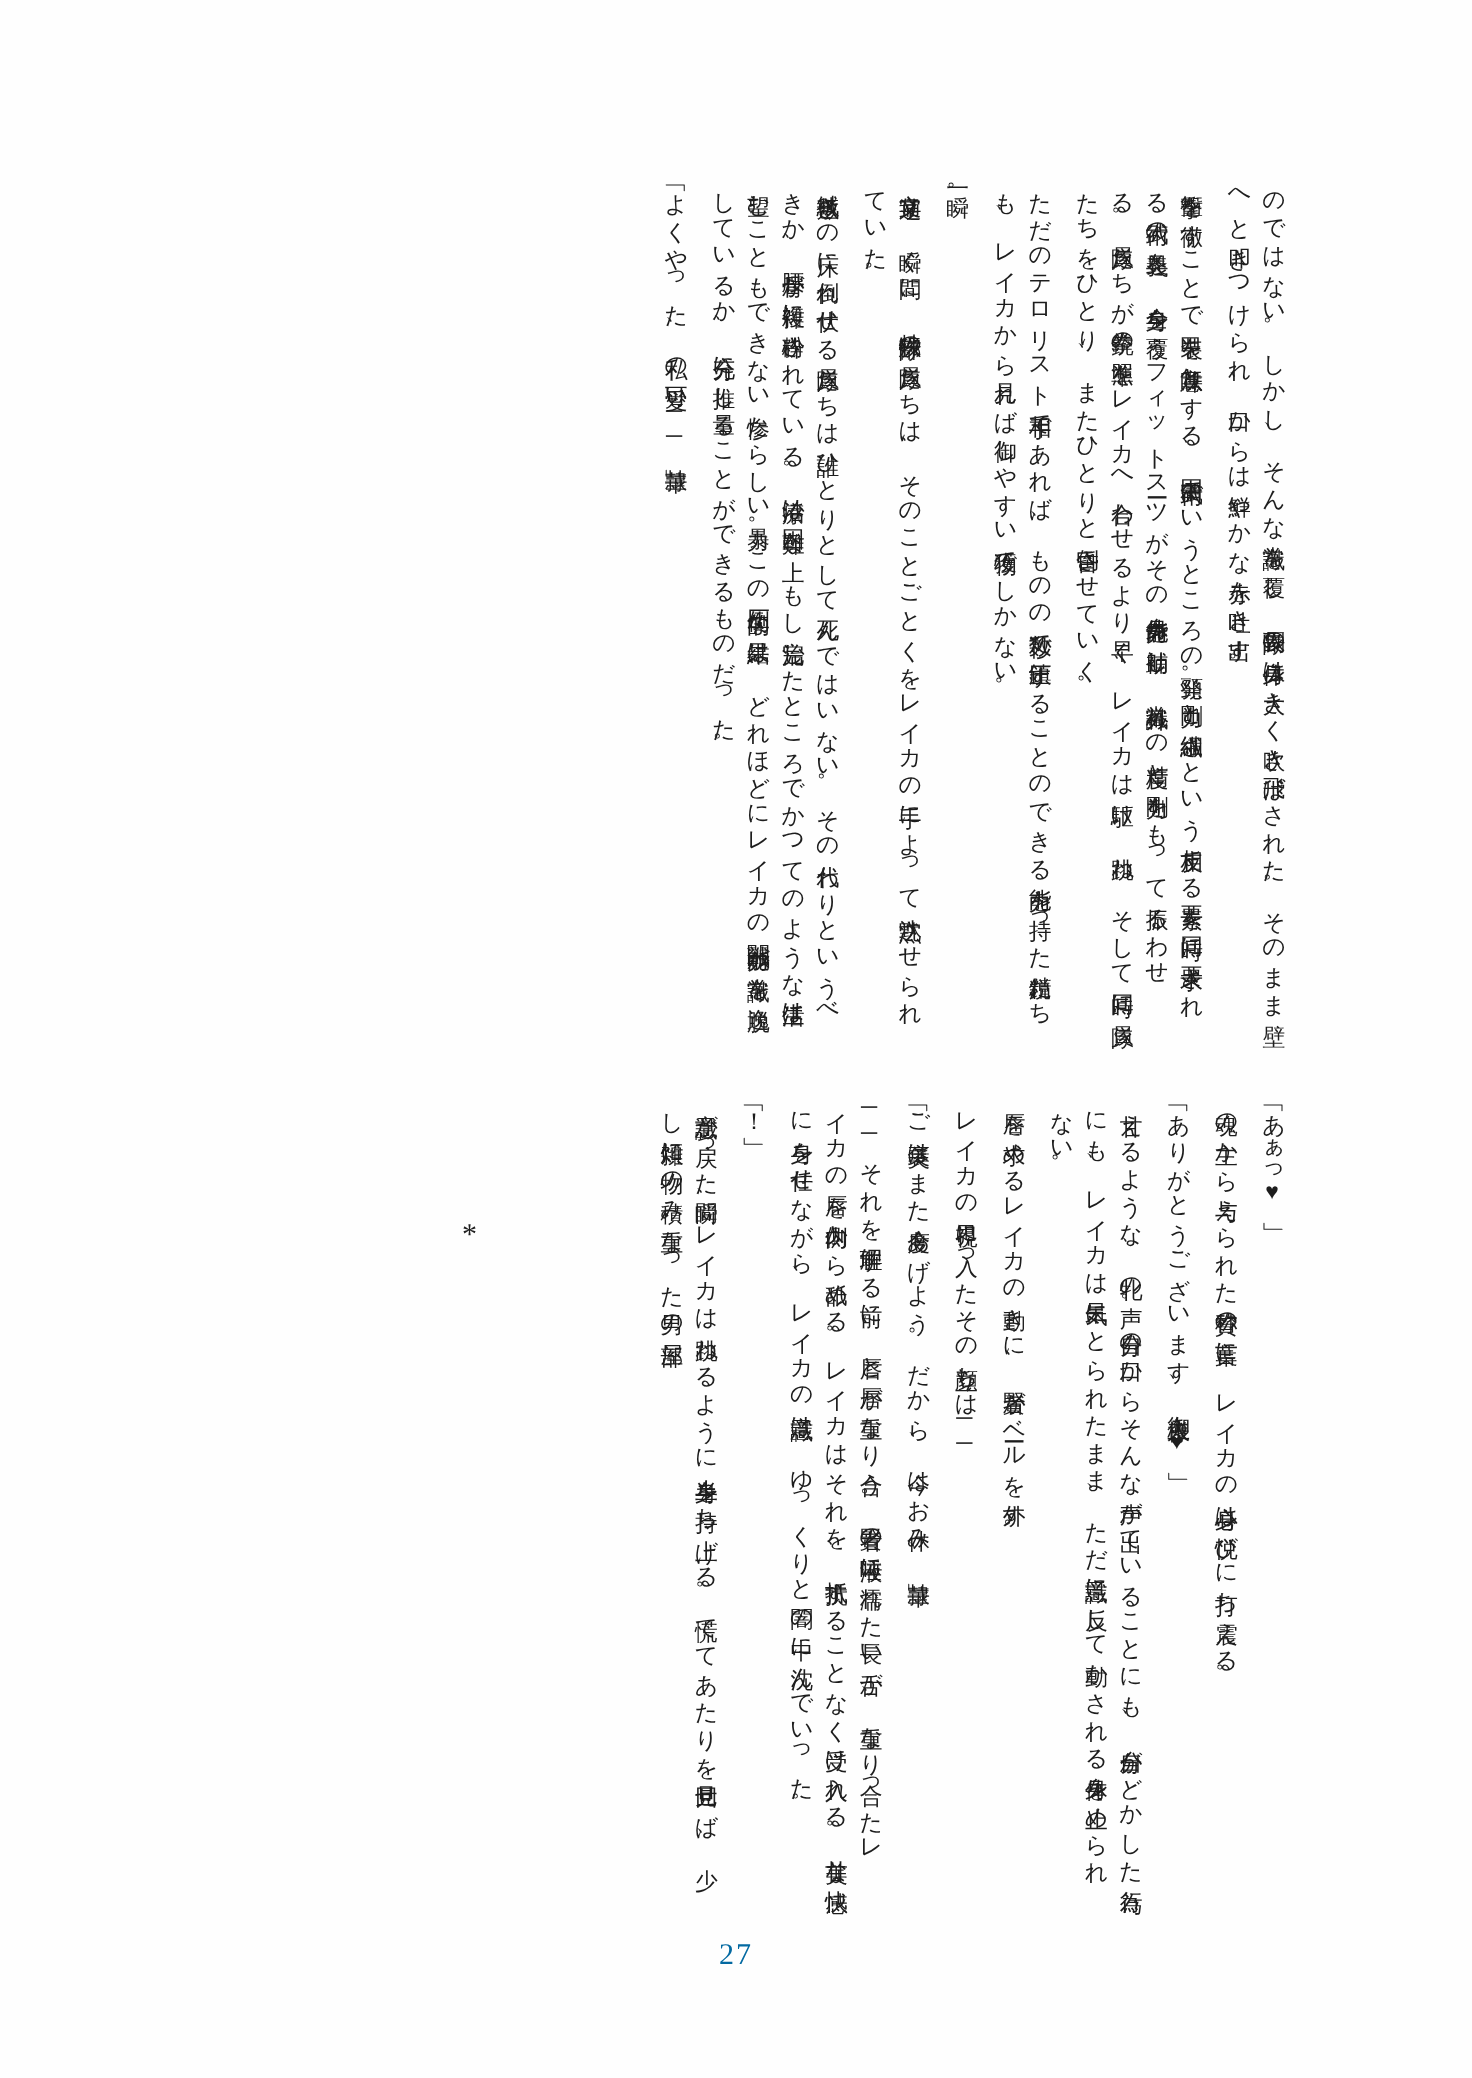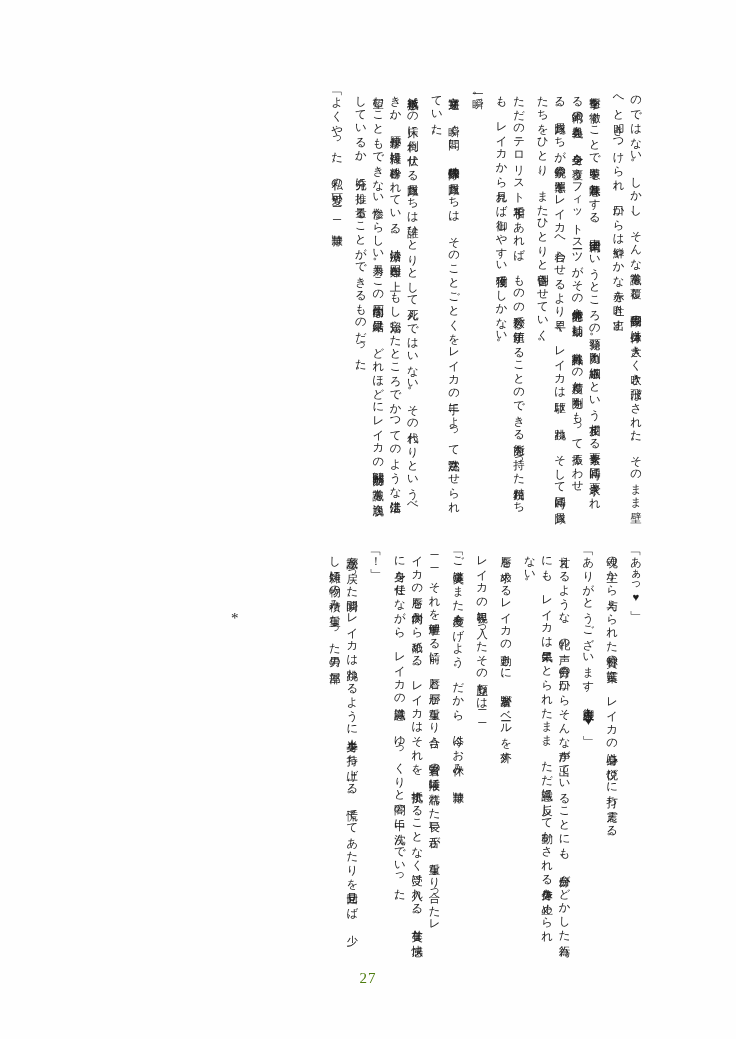--- a/index.html
+++ b/index.html
@@ -72,21 +72,21 @@
   }
 
   
   .page-number {
     position: absolute;
     left: 0;
     right: 0;
     bottom: 52px;
     text-align: center;
     font-size: 15px;
-    color: #4d7c0f;
+    color: #0369a1;
     font-family: "Liberation Serif", "DejaVu Serif", serif;
     letter-spacing: 1px;
   }
 </style>
 </head>
 <body>
 
 <div id="page">
 
   <div class="block-top">

